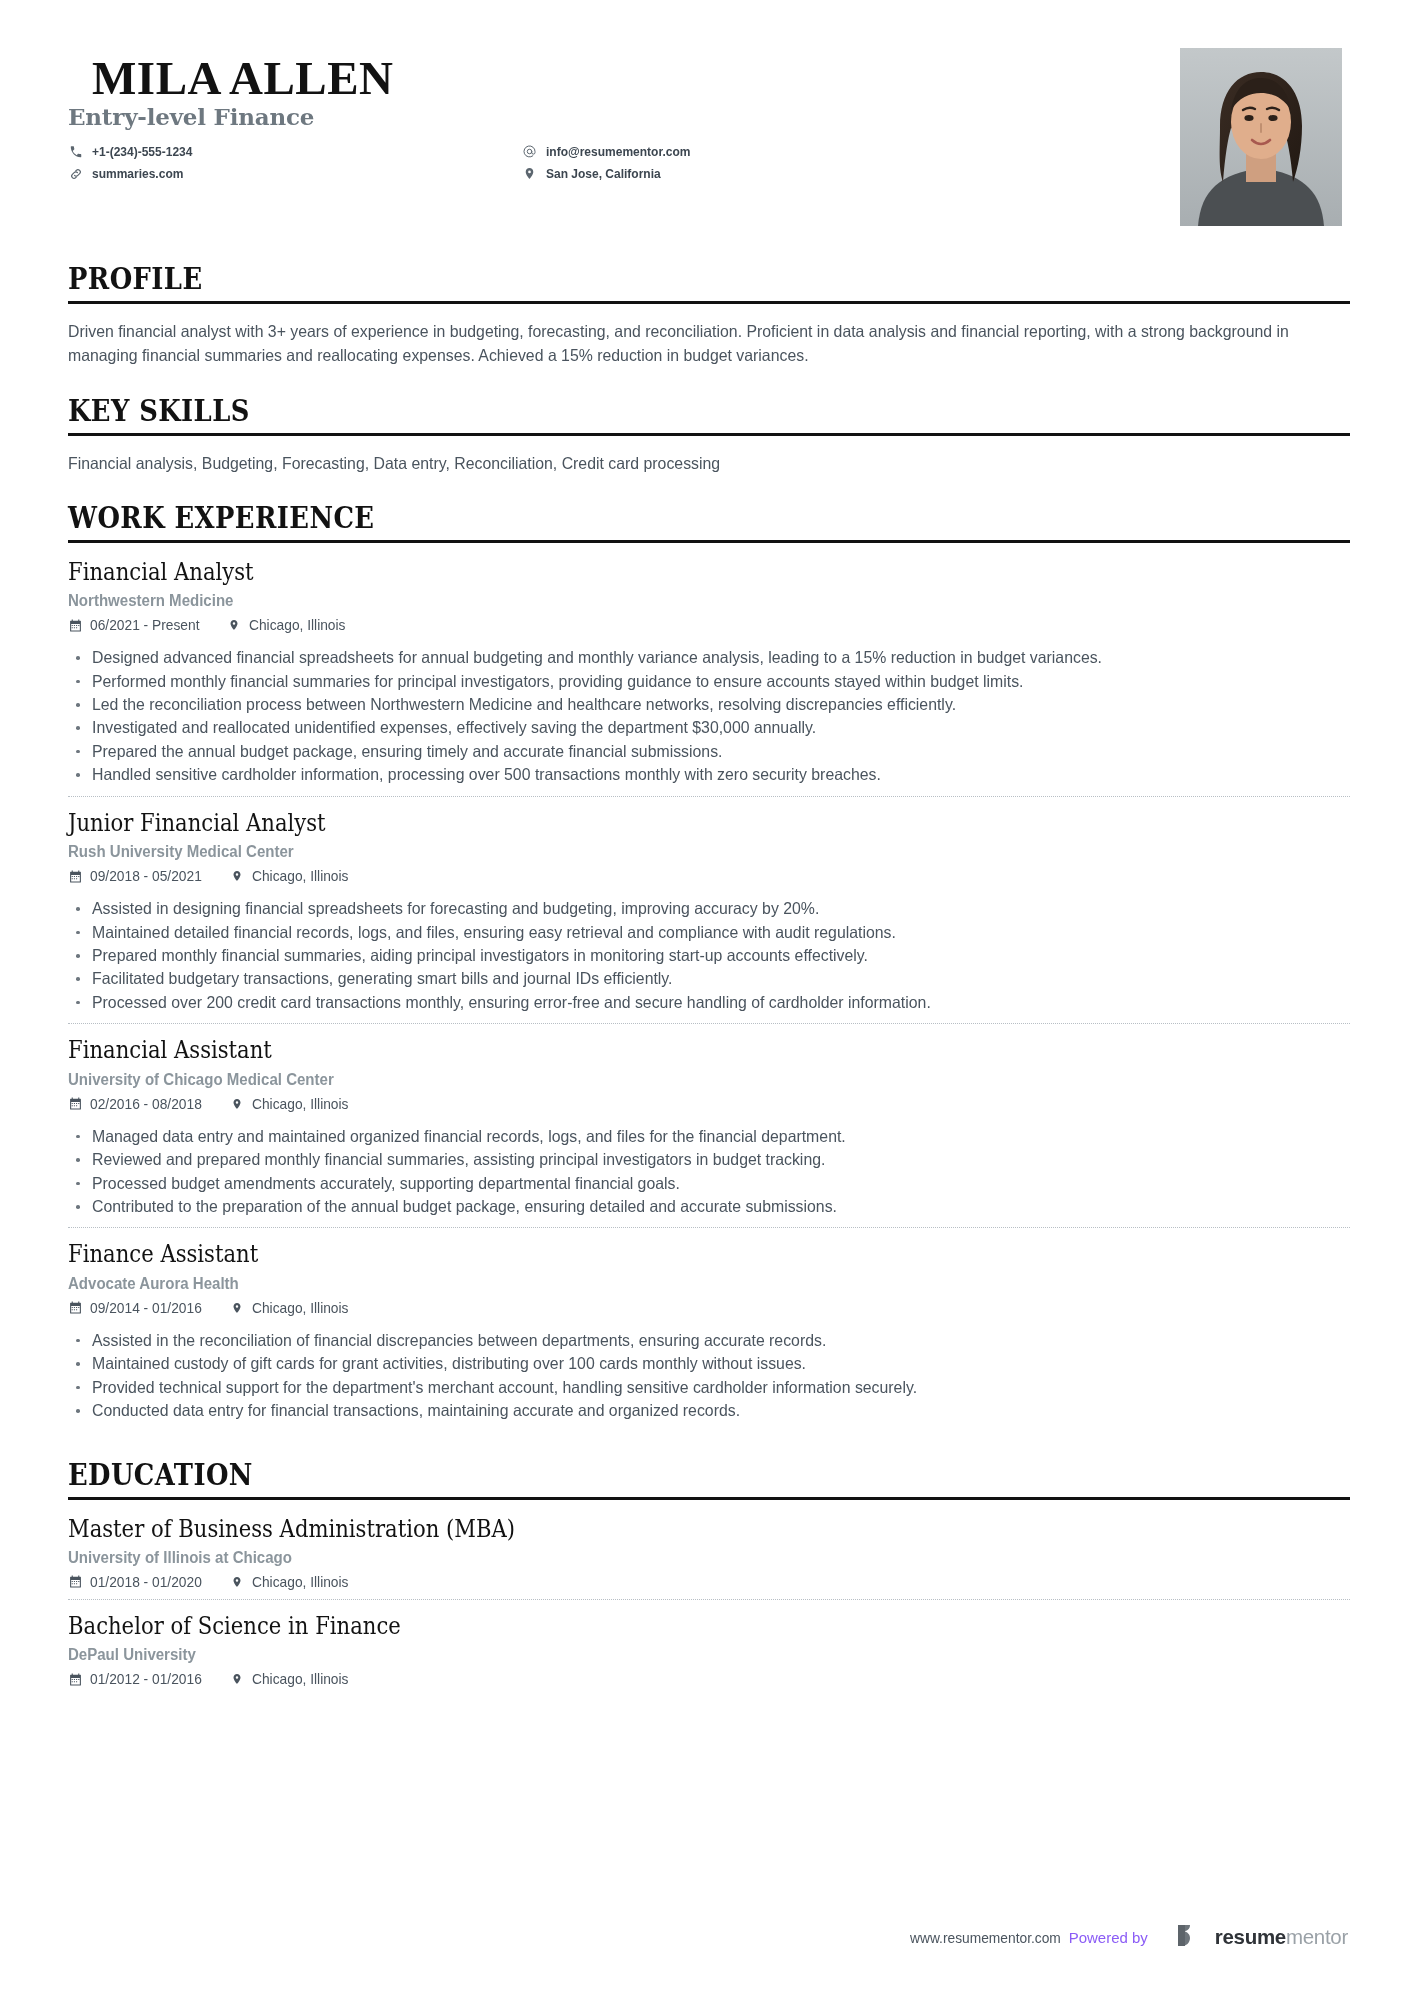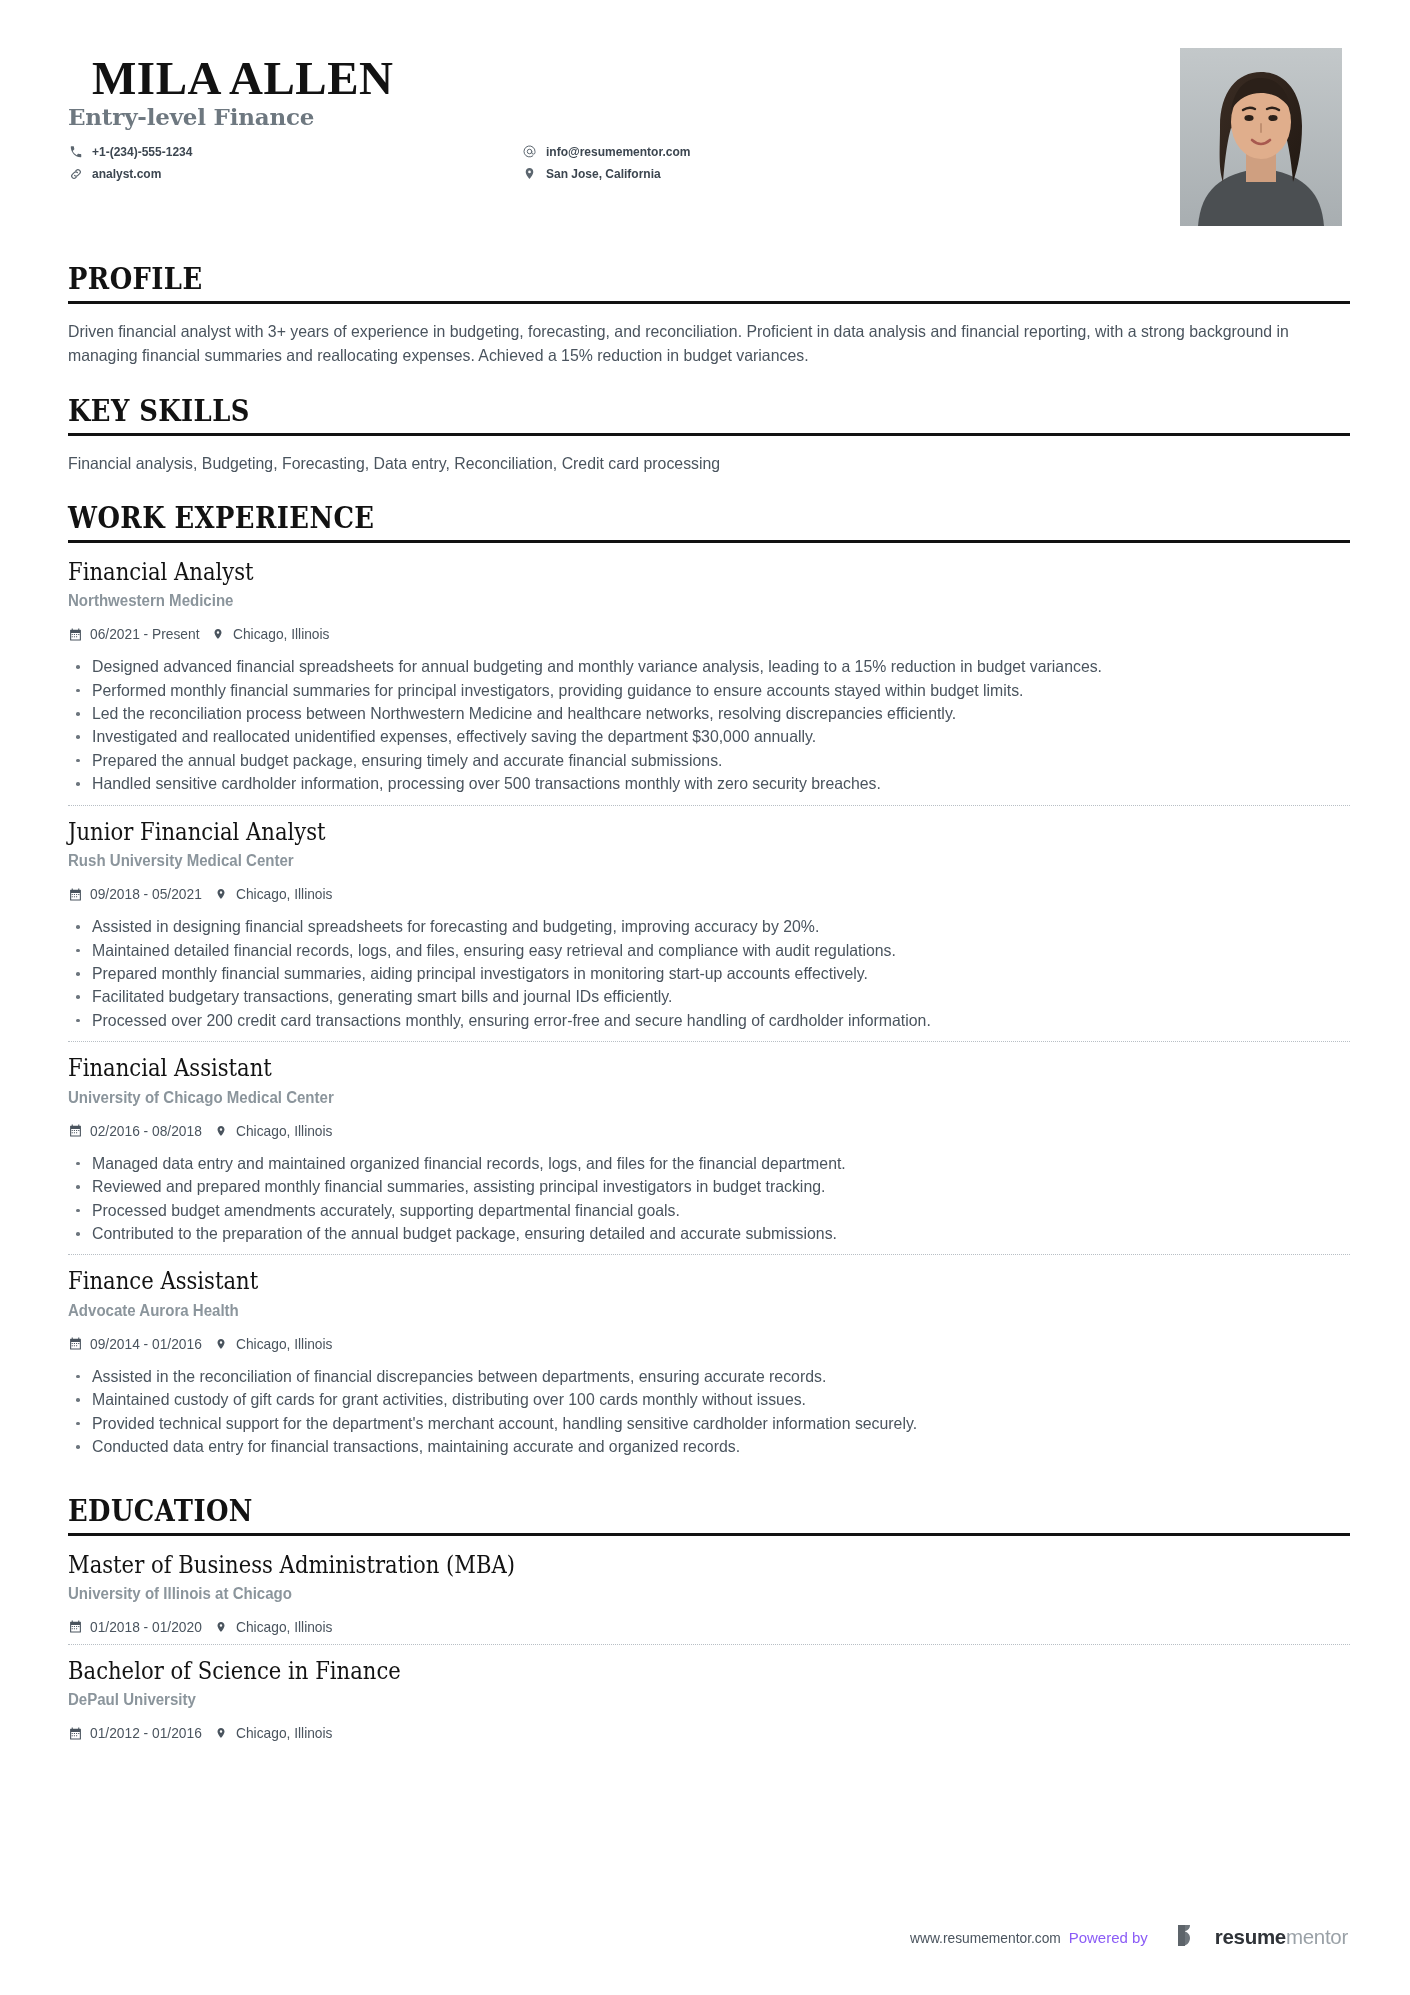--- a/index.html
+++ b/index.html
@@ -147,22 +147,22 @@
     font-weight: 700;
     color: #8b959c;
     margin-top: 5px;
     transform: scaleX(0.94);
     transform-origin: left center;
   }
 
   .entry-meta {
     display: flex;
     align-items: center;
-    gap: 6px;
-    margin-top: 16px;
+    gap: 22px;
+    margin-top: 7px;
     font-size: 14.5px;
     color: #4a545e;
   }
   .meta-item { display: flex; align-items: center; gap: 8px; }
   .meta-item .ic {
     width: 14px; height: 14px;
     display: inline-flex; align-items: center; justify-content: center;
     color: #4a545e; flex: 0 0 14px;
   }
   .meta-item .ic svg { display: block; }
@@ -263,21 +263,21 @@
             <span>+1-(234)-555-1234</span>
           </div>
 
           <div class="contact-item">
             <span class="ic">
               <svg width="14" height="14" viewBox="0 0 24 24" fill="none" stroke="currentColor" stroke-width="2" stroke-linecap="round">
                 <path d="M9.5 14.5a4 4 0 0 0 5.7 0l3-3a4 4 0 0 0-5.7-5.7l-1 1"></path>
                 <path d="M14.5 9.5a4 4 0 0 0-5.7 0l-3 3a4 4 0 0 0 5.7 5.7l1-1"></path>
               </svg>
             </span>
-            <span>analyst.com</span>
+            <span>summaries.com</span>
           </div>
 
         </div>
 
         <div class="contact-col col2">
 
           <div class="contact-item">
             <span class="ic">
               <svg width="15" height="15" viewBox="0 0 24 24" fill="none" stroke="currentColor" stroke-width="1.6">
                 <circle cx="12" cy="12" r="3.6"></circle>

